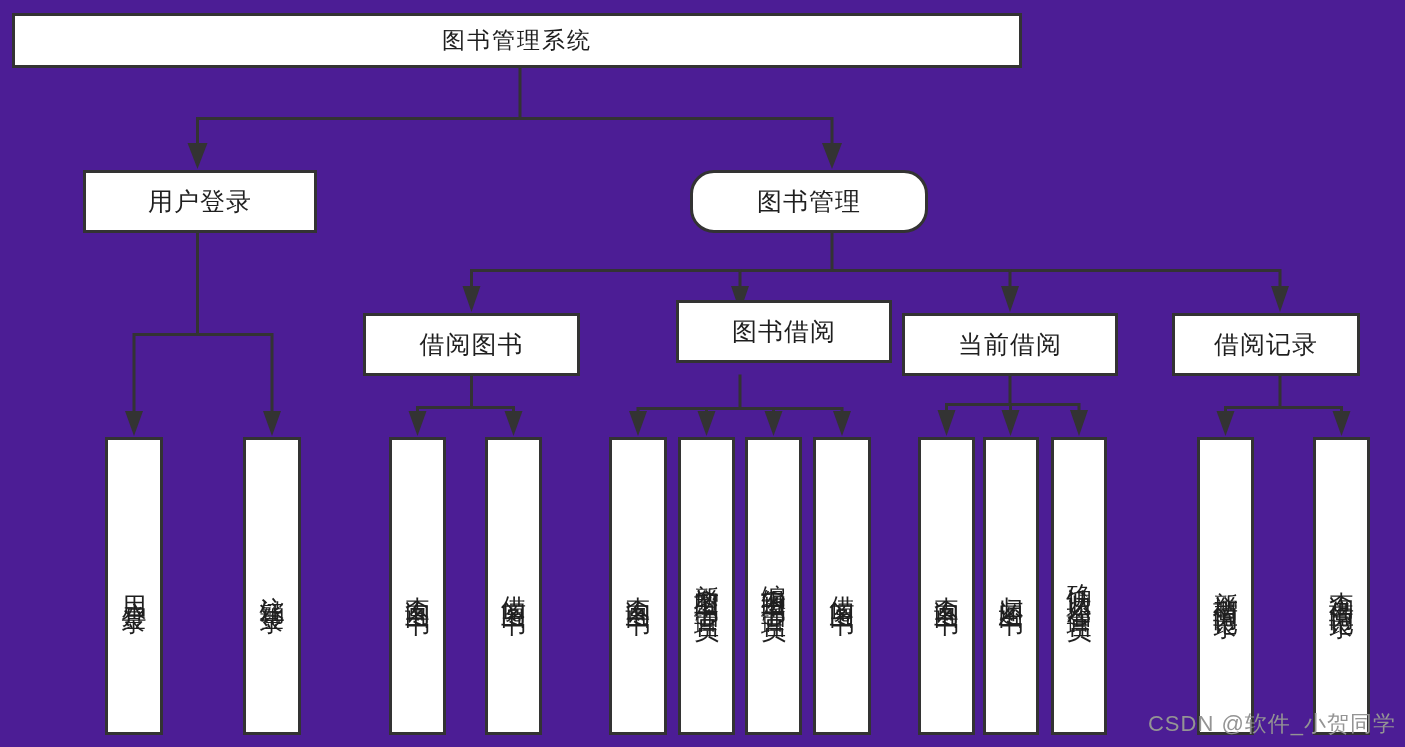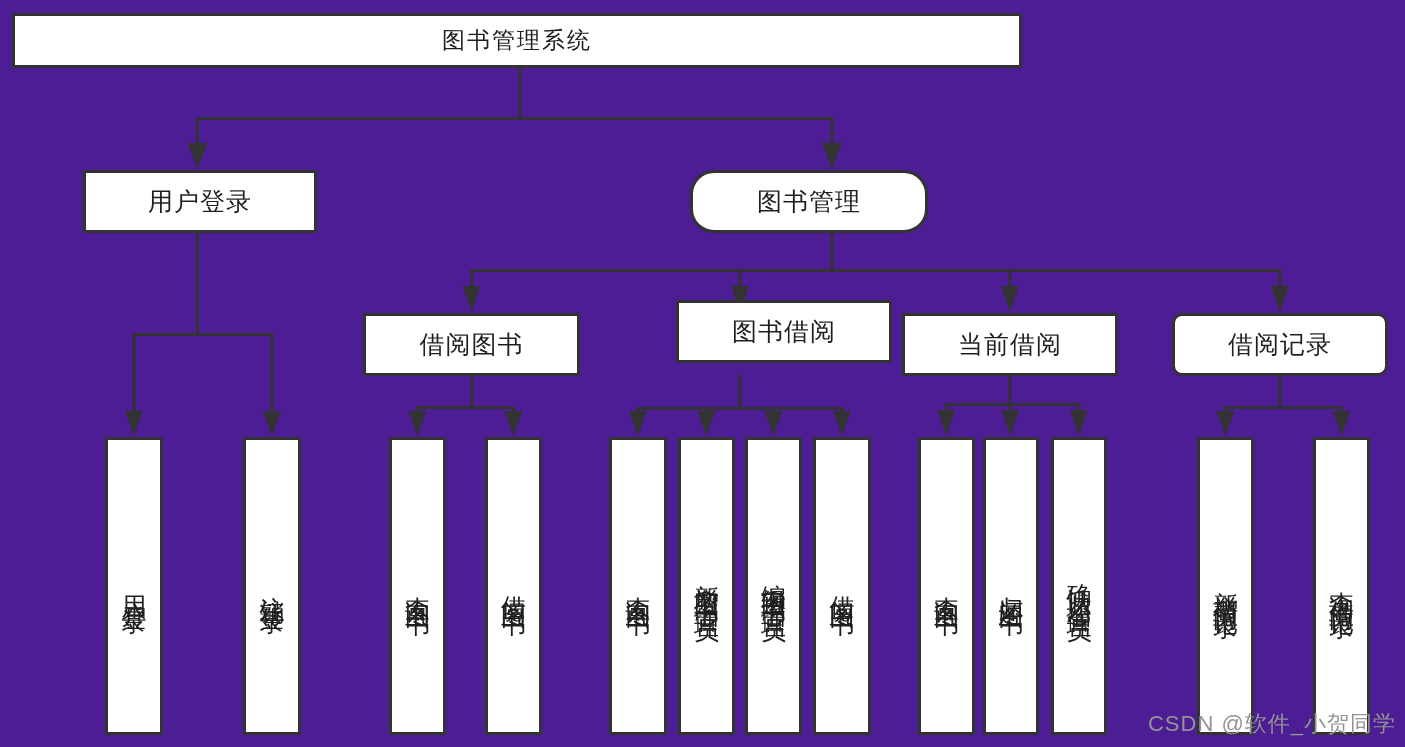--- a/index.html
+++ b/index.html
@@ -129,21 +129,21 @@
 
   <div class="box h" style="left:363px; top:313px; width:217px; height:63px;">
     <span>借阅图书</span>
   </div>
   <div class="box h" style="left:632px; top:300px; width:216px; height:63px;margin-left:44px;">
     <span>图书借阅</span>
   </div>
   <div class="box h" style="left:902px; top:313px; width:216px; height:63px;align-items:center;">
     <span>当前借阅</span>
   </div>
-  <div class="box h" style="left:1172px; top:313px; width:216px; height:63px;border-radius:10px;">
+  <div class="box h" style="left:1172px; top:313px; width:188px; height:63px;">
     <span>借阅记录</span>
   </div>
 
   <div class="box v" style="left:105px; top:437px; width:58px; height:298px;">
     <span>用户登录</span>
   </div>
   <div class="box v" style="left:243px; top:437px; width:58px; height:298px;">
     <span>注销登录</span>
   </div>
 

